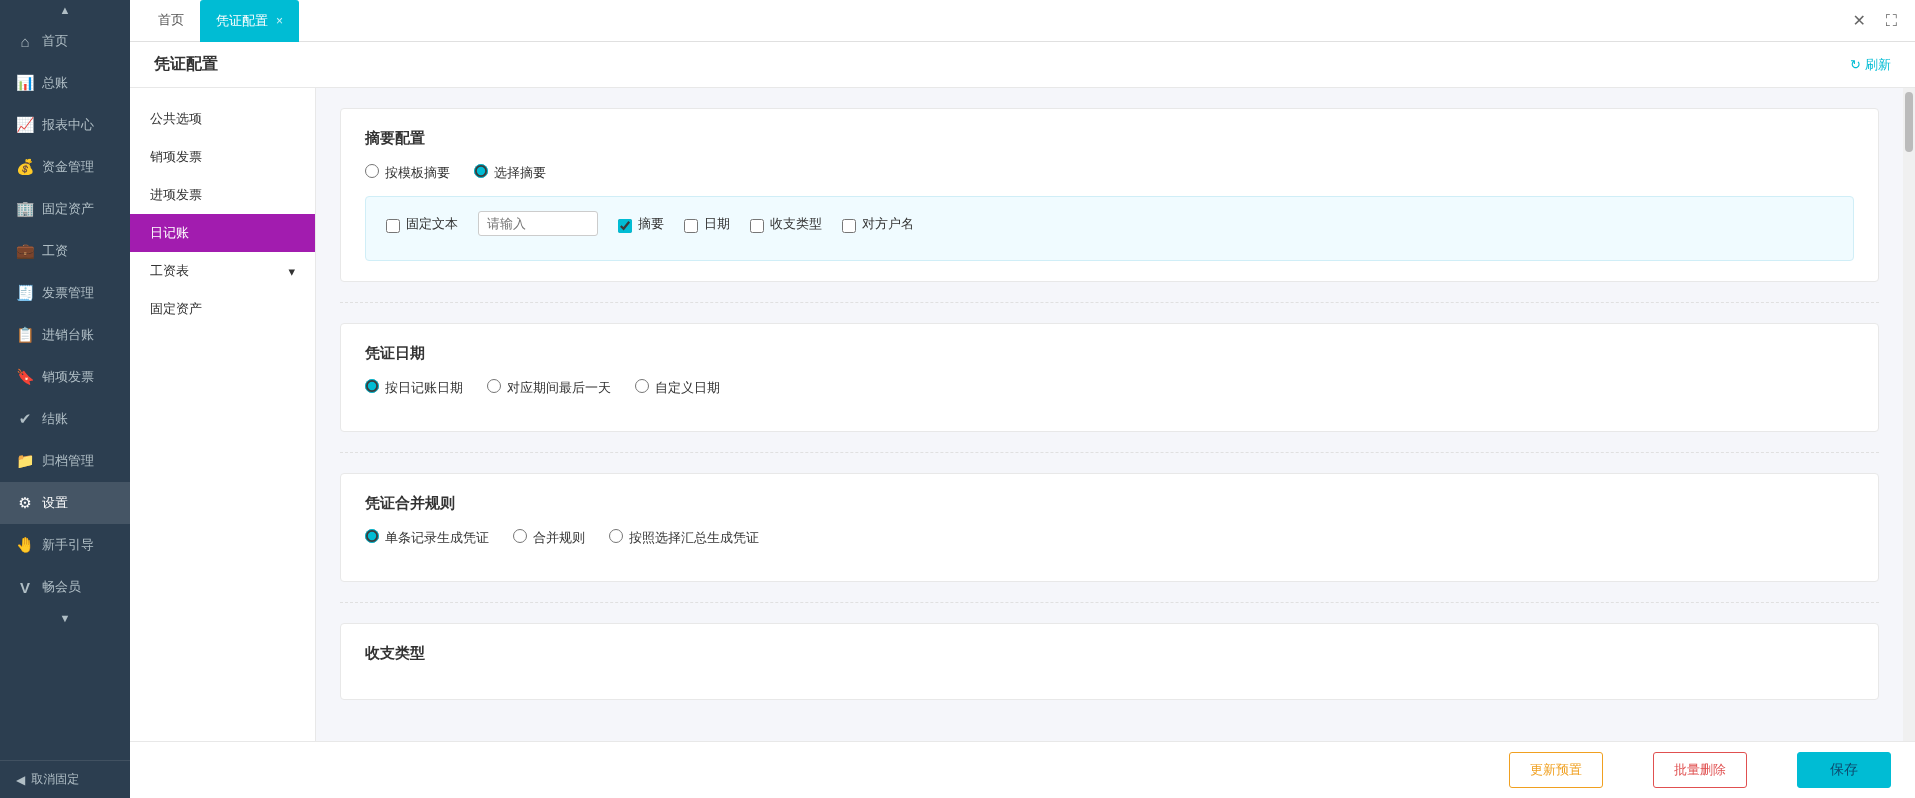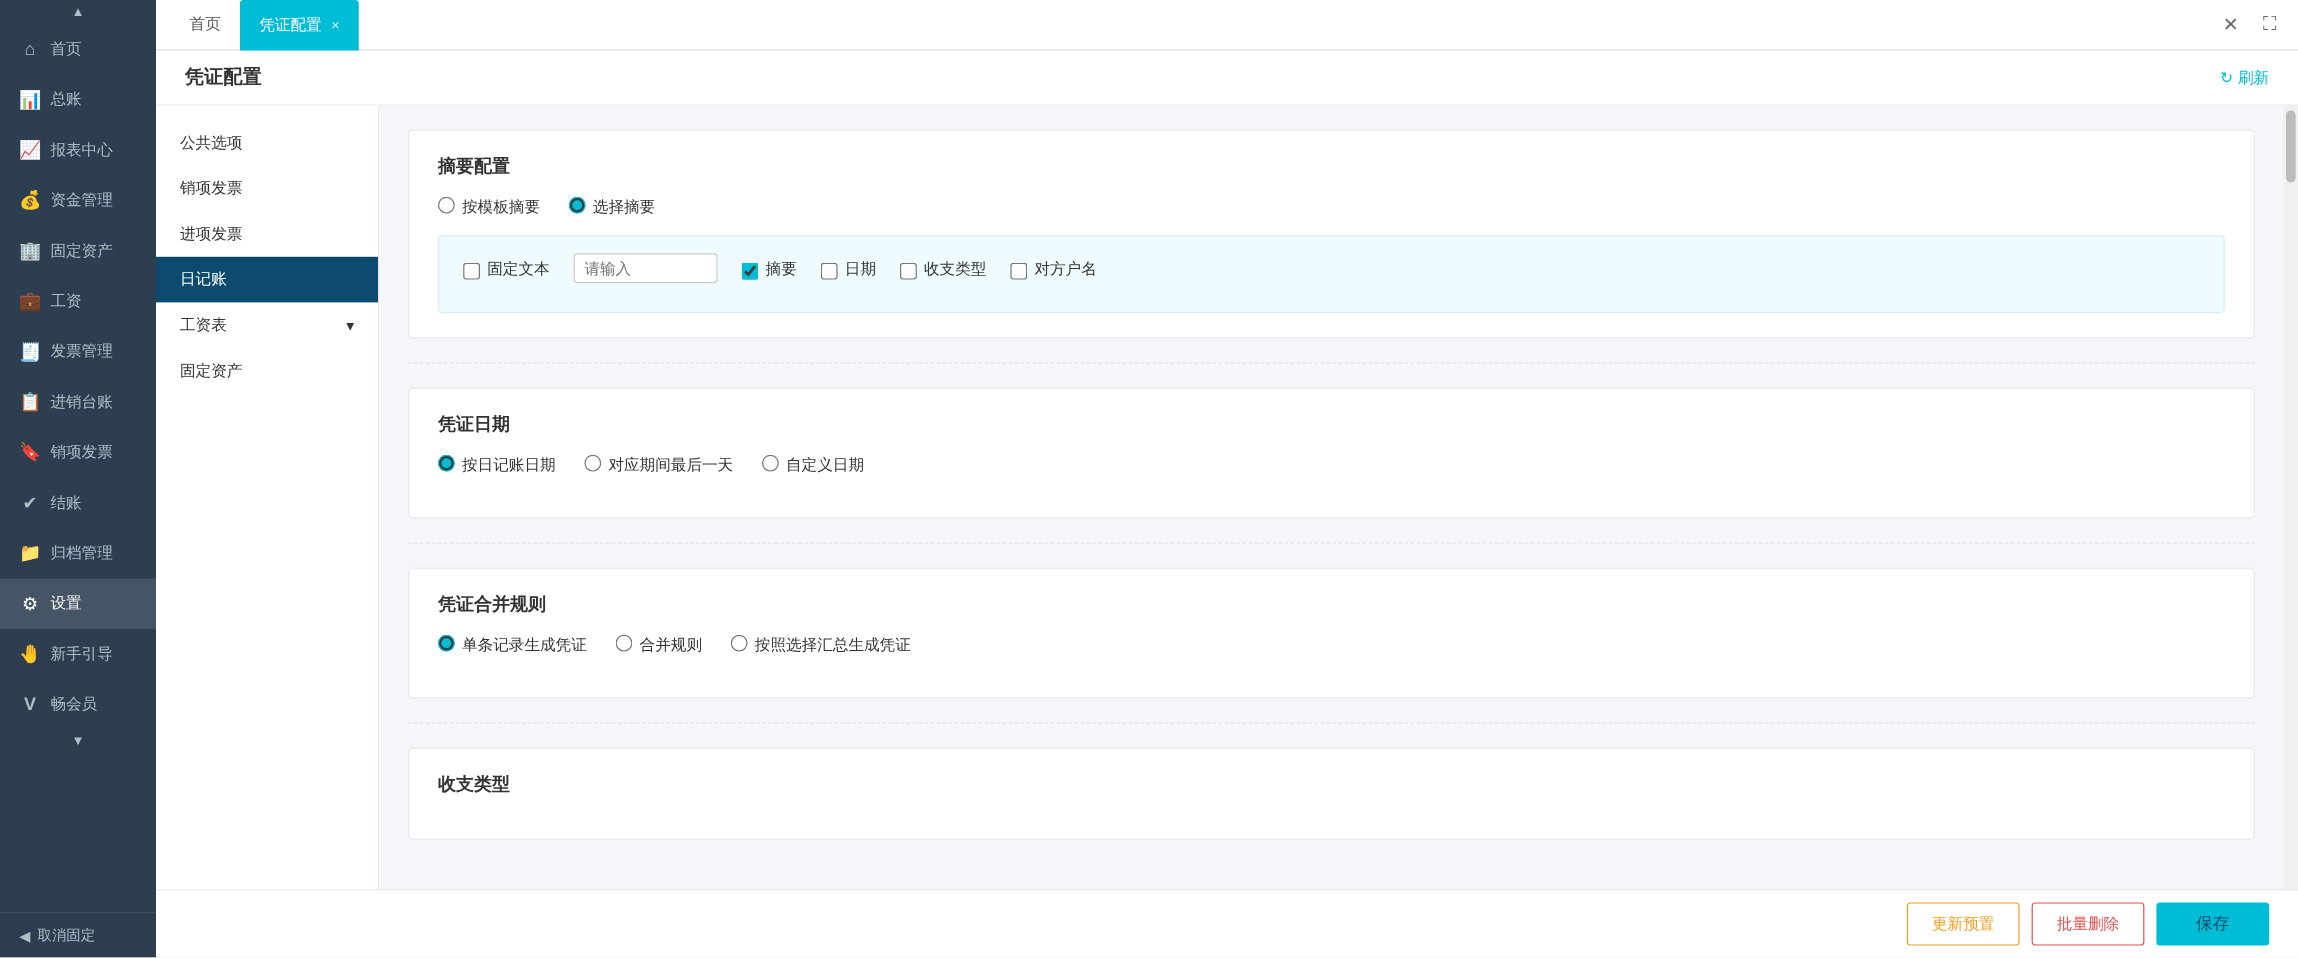--- a/index.html
+++ b/index.html
@@ -155,21 +155,21 @@
     .left-nav-item {
       padding: 10px 20px;
       cursor: pointer;
       color: #333;
       font-size: 13px;
       display: flex;
       align-items: center;
       justify-content: space-between;
     }
     .left-nav-item.active {
-      background: #0c4a6e;
+      background: #a21caf;
       color: #fff;
     }
 
     
     .right-content {
       flex: 1;
       overflow-y: auto;
       padding: 20px 24px;
       position: relative;
     }
@@ -267,20 +267,21 @@
       justify-content: flex-end;
       gap: 10px;
       flex-shrink: 0;
     }
     .btn {
       padding: 7px 20px;
       border-radius: 3px;
       font-size: 13px;
       cursor: pointer;
       border: 1px solid transparent;
+      margin-left: 40px;
     }
     .btn-outline-warning {
       background: #fff;
       border-color: #f0a020;
       color: #f0a020;
     }
     .btn-outline-danger {
       background: #fff;
       border-color: #e05050;
       color: #e05050;

